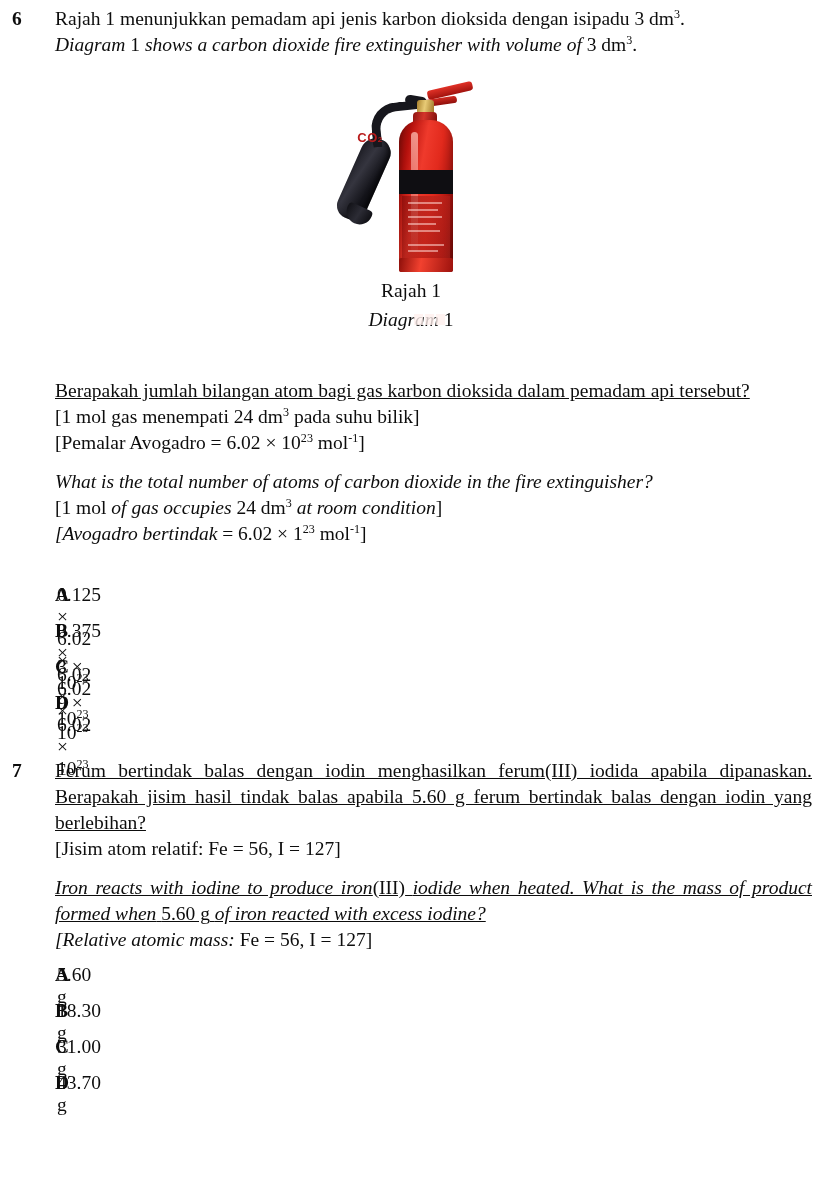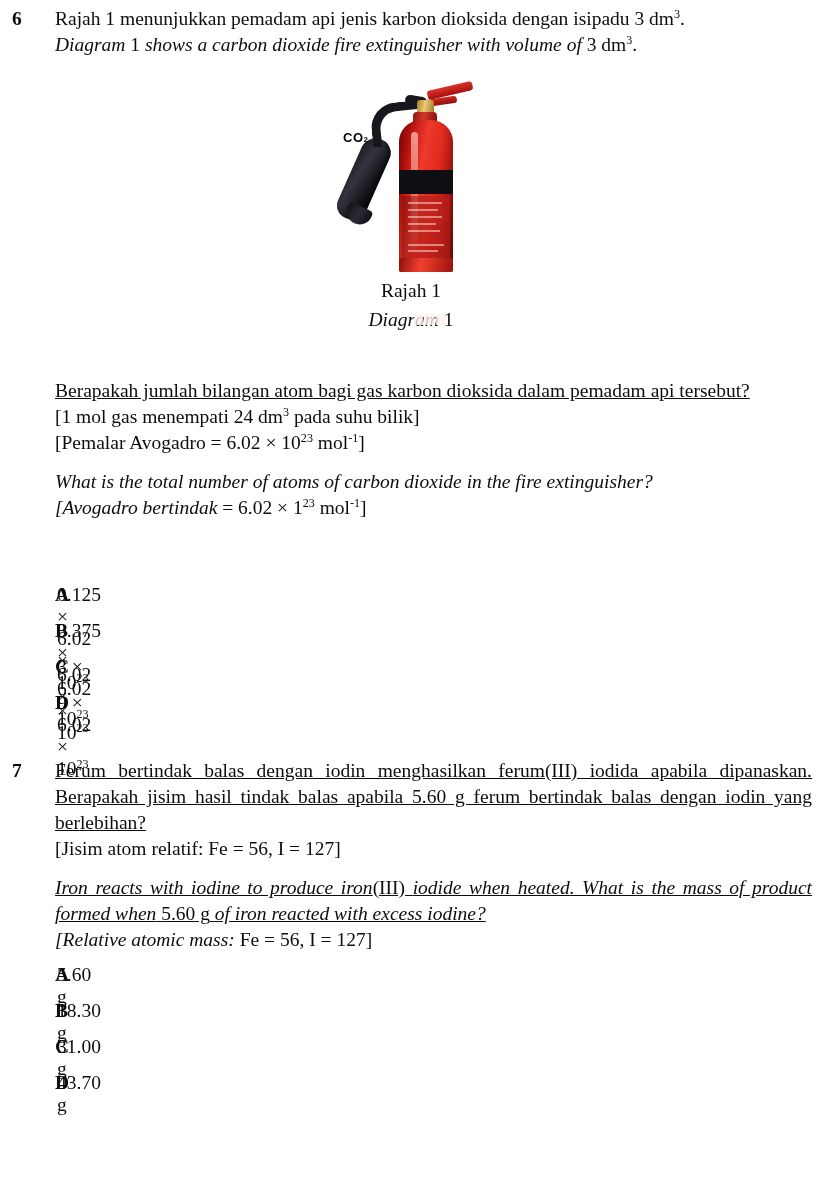--- a/index.html
+++ b/index.html
@@ -185,22 +185,22 @@
     top: 50px;
     width: 54px;
     height: 24px;
     background: #0f0e12;
   }
   .band-txt {
     position: absolute;
     left: 0;
     top: 52px;
     width: 54px;
-    text-align: left;
-    color: #000000;
+    text-align: center;
+    color: #b91c1c;
     font-family: "Liberation Sans", sans-serif;
     font-weight: bold;
     font-size: 13px;
     letter-spacing: .5px;
   }
   .band-txt sub {
     font-size: 8px;
     vertical-align: baseline;
   }
   .label {
@@ -317,20 +317,21 @@
     <div class="caption" style="margin-top:4px;"><span class="it">Diagram</span><span class="rm">&nbsp;</span><span class="rm">1</span></div>
   </div>
 
   <div class="qblock" style="top:378px;">
     <div class="qbody">
       <div class="just">Berapakah jumlah bilangan atom bagi gas karbon dioksida dalam pemadam api tersebut?</div>
       <div><span>[1 mol gas menempati 24 dm</span><sup>3</sup><span> pada suhu bilik]</span></div>
       <div><span>[Pemalar Avogadro = 6.02 × 10</span><sup>23</sup><span> mol</span><sup>-1</sup><span>]</span></div>
       <div style="height:13px;"></div>
       <div class="it">What is the total number of atoms of carbon dioxide in the fire extinguisher?</div>
+      <div><span class="rm">[1 mol</span><span class="it">&nbsp;</span><span class="it">of gas occupies</span><span class="rm">&nbsp;</span><span class="rm">24 dm</span><sup class="rm">3</sup><span class="it">&nbsp;</span><span class="it">at room condition</span><span class="rm">]</span></div>
       <div><span class="it">[</span><span class="it">Avogadro bertindak</span><span class="rm"> = 6.02 × 1</span><sup class="rm">23</sup><span class="rm"> mol</span><sup class="rm">-1</sup><span class="rm">]</span></div>
     </div>
   </div>
 
   <div class="options" style="top:584px;">
     <div class="opt">
       <span class="opt-letter">A</span>
       <span class="opt-text"><span>0.125 × 6.02 × 10</span><sup>23</sup></span>
     </div>
     <div class="opt">

